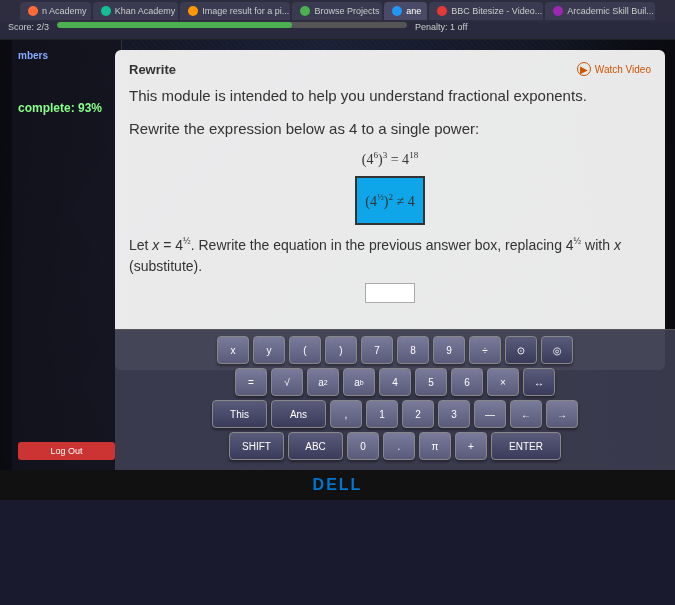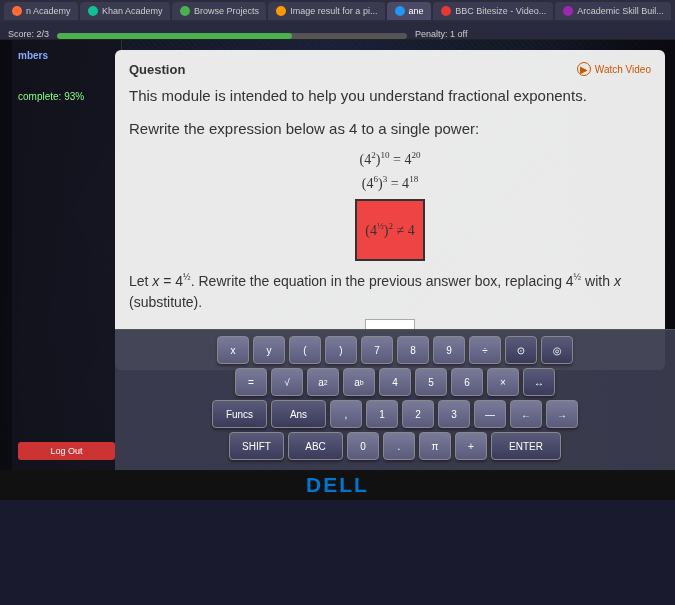--- a/index.html
+++ b/index.html
@@ -11,21 +11,21 @@
       background: #1a1a2e;
       position: relative;
     }
 
     
     .tab-bar {
       height: 22px;
       background: #2d2d3f;
       display: flex;
       align-items: center;
-      padding: 0 4px;
+      padding: 0 20px;
       gap: 2px;
     }
     .tab {
       height: 18px;
       padding: 0 8px;
       border-radius: 4px 4px 0 0;
       font-size: 9px;
       display: flex;
       align-items: center;
       gap: 4px;
@@ -36,21 +36,21 @@
       max-width: 120px;
     }
     .tab.active { background: #4a4a66; color: #fff; }
     .tab-icon { width: 10px; height: 10px; border-radius: 50%; flex-shrink: 0; }
 
     
     .score-bar {
       height: 18px;
       background: #2a2a3e;
       display: flex;
-      align-items: flex-end;
+      align-items: flex-start;
       padding: 0 8px;
       gap: 8px;
       font-size: 9px;
       color: #ccc;
       border-bottom: 1px solid #222;
     }
     .score-progress {
       width: 350px;
       height: 6px;
       background: #555;
@@ -114,23 +114,24 @@
       flex-direction: column;
       gap: 24px;
     }
     .sidebar-label {
       font-size: 10px;
       color: #88aaff;
       font-weight: bold;
       cursor: pointer;
     }
     .sidebar-progress {
-      font-size: 10px;
+      font-size: 12px;
       color: #88ff88;
-      margin-top: 6px;
+      margin-top: 16px;
+      font-weight: bold;
     }
     .sidebar-btn {
       margin-top: auto;
       padding: 4px 4px;
       background: #cc3333;
       color: white;
       border: none;
       border-radius: 3px;
       font-size: 9px;
       cursor: pointer;
@@ -177,23 +178,23 @@
     .equation-block {
       text-align: center;
       font-size: 14px;
       color: #333;
       margin: 6px 0;
       font-family: 'Times New Roman', serif;
     }
     .equation-highlighted {
       border: 2px solid #333;
       display: inline-block;
-      padding: 20px 8px;
+      padding: 14px 8px;
       margin: 2px 0;
-      background: #ef4444;
+      background: #0ea5e9;
     }
     .substitution-text {
       font-size: 14px;
       color: #333;
       line-height: 1.5;
       margin-top: 8px;
     }
     .answer-box {
       display: inline-block;
       width: 50px;
@@ -245,47 +246,47 @@
     
     .dell-bar {
       height: 30px;
       background: #111;
       display: flex;
       align-items: center;
       justify-content: center;
     }
     .dell-logo {
       color: #0076CE;
-      font-size: 21px;
+      font-size: 16px;
       font-weight: bold;
       letter-spacing: 2px;
       font-family: Arial, sans-serif;
     }
 
     sup { font-size: 0.65em; vertical-align: super; }
   </style>
 </head>
 <body>
 
 <div class="tab-bar">
   <div class="tab">
     <div class="tab-icon" style="background:#ff6b35;"></div>
     <span>n Academy</span>
   </div>
   <div class="tab">
     <div class="tab-icon" style="background:#14bf96;"></div>
     <span>Khan Academy</span>
   </div>
   <div class="tab">
+    <div class="tab-icon" style="background:#ff9800;"></div>
+    <span>Image result for a pi...</span>
+  </div>
+  <div class="tab">
     <div class="tab-icon" style="background:#4CAF50;"></div>
     <span>Browse Projects</span>
-  </div>
-  <div class="tab">
-    <div class="tab-icon" style="background:#ff9800;"></div>
-    <span>Image result for a pi...</span>
   </div>
   <div class="tab active">
     <div class="tab-icon" style="background:#2196F3;"></div>
     <span>ane</span>
   </div>
   <div class="tab">
     <div class="tab-icon" style="background:#e53935;"></div>
     <span>BBC Bitesize - Video...</span>
   </div>
   <div class="tab">
@@ -310,32 +311,29 @@
 
   <div class="sidebar">
     <div class="sidebar-label">mbers</div>
     <div class="sidebar-progress">complete: 93%</div>
     <div style="font-size:9px;color:#aaa;margin-top:8px;"></div>
     <button class="sidebar-btn">Log Out</button>
   </div>
 
   <div class="question-area">
     <div class="question-header">
-      <span class="question-title">Question</span>
+      <span class="question-title">Rewrite</span>
       <button class="watch-video-btn">
         <span style="width:14px;height:14px;border-radius:50%;border:1.5px solid #cc5500;display:inline-flex;align-items:center;justify-content:center;">▶</span>
         <span>Watch Video</span>
       </button>
     </div>
     <div class="question-text">This module is intended to help you understand fractional exponents.</div>
     <div class="question-text">Rewrite the expression below as 4 to a single power:</div>
 
-    <div class="equation-block">
-      (4<sup>2</sup>)<sup>10</sup> = 4<sup>20</sup>
-    </div>
     <div class="equation-block">
       (4<sup>6</sup>)<sup>3</sup> = 4<sup>18</sup>
     </div>
     <div class="equation-block">
       <span class="equation-highlighted">(4<sup>½</sup>)<sup>2</sup> ≠ 4</span>
     </div>
 
     <div class="substitution-text">
       Let <em>x</em> = 4<sup>½</sup>. Rewrite the equation in the previous answer box, replacing 4<sup>½</sup> with <em>x</em>
       <span>(substitute).</span>
@@ -366,21 +364,21 @@
       <button class="key">a<sup>2</sup></button>
       <button class="key">a<sup>b</sup></button>
       <button class="key">4</button>
       <button class="key">5</button>
       <button class="key">6</button>
       <button class="key">×</button>
       <button class="key key-special">↔</button>
     </div>
 
     <div class="keyboard-row">
-      <button class="key wide key-special">Funcs</button>
+      <button class="key wide key-special">This</button>
       <button class="key wide key-special">Ans</button>
       <button class="key">,</button>
       <button class="key">1</button>
       <button class="key">2</button>
       <button class="key">3</button>
       <button class="key">—</button>
       <button class="key">←</button>
       <button class="key">→</button>
     </div>
 

